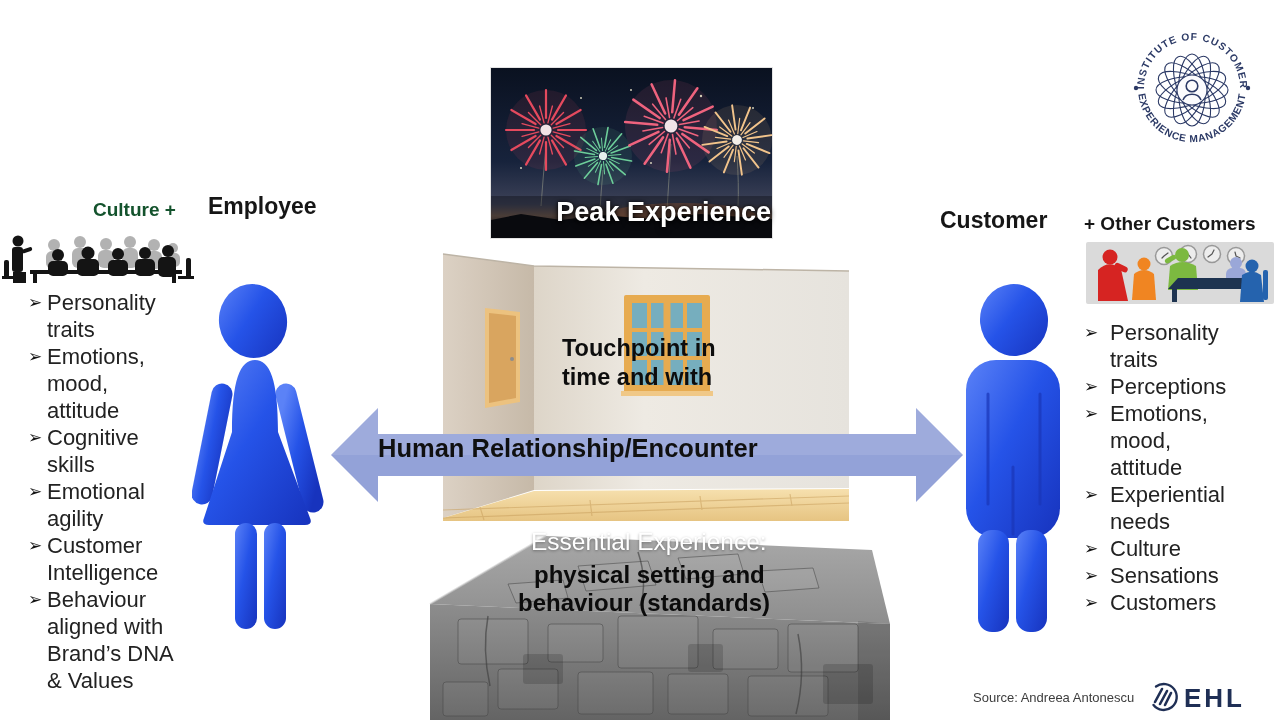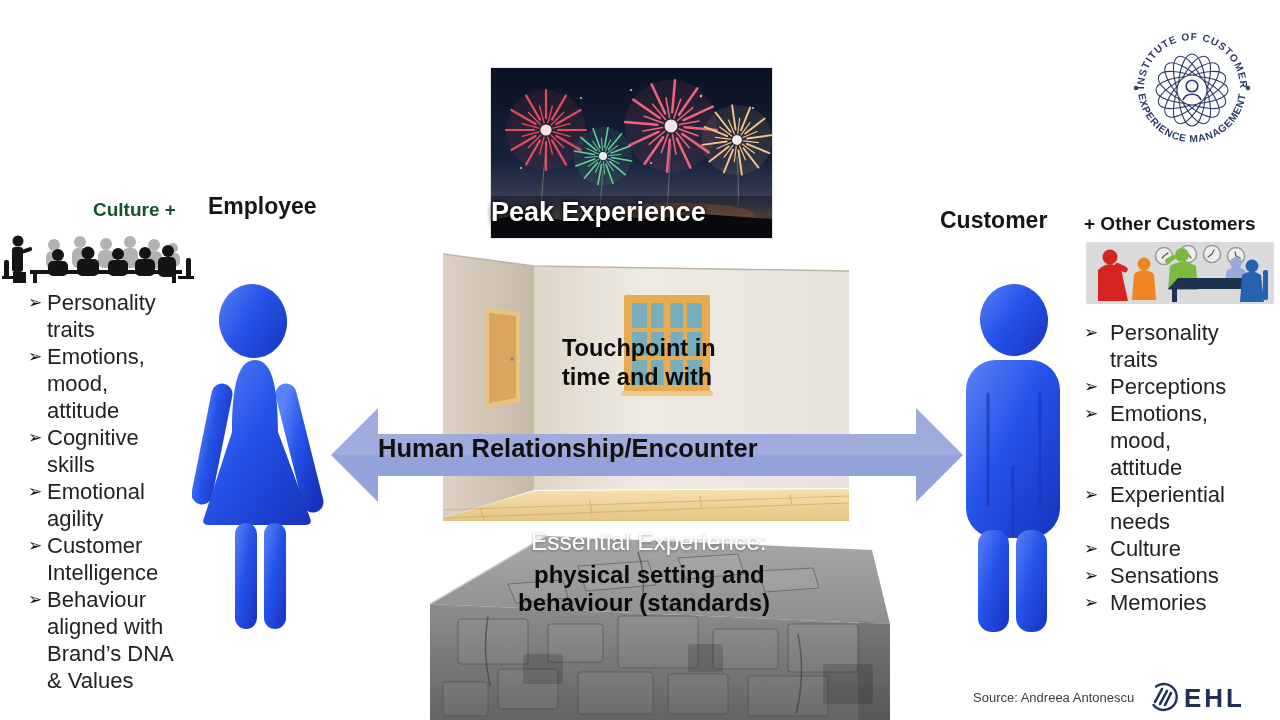--- a/index.html
+++ b/index.html
@@ -15,21 +15,21 @@
   ul.side-list{list-style:none;margin:0;padding:0;font-size:22px;line-height:27px;color:#222;}
   ul.side-list li{display:flex;align-items:flex-start;margin:0;}
   ul.side-list .marker{flex:0 0 auto;font-size:17px;line-height:27px;color:#111;}
   ul.side-list .li-text{white-space:pre-line;}
   .left-list{left:28px;top:289px;width:185px;}
   .left-list .marker{width:19px;}
   .right-list{left:1084px;top:319px;width:190px;}
   .right-list .marker{width:26px;}
 
   .fireworks-wrap{left:490px;top:67px;width:281px;height:170px;border:1px solid #e4e4e4;}
-  .peak-label{left:491px;top:197px;width:280px;text-align:left;font-size:27px;font-weight:bold;
+  .peak-label{left:491px;top:197px;width:280px;text-align:right;font-size:27px;font-weight:bold;
               color:#ffffff;text-shadow:0 2px 6px rgba(0,0,0,.95),0 0 3px rgba(0,0,0,.8);}
 
   .touchpoint-text{left:562px;top:314px;font-size:23.5px;font-weight:bold;line-height:29px;color:#0d0d0d;margin-top:20px;}
 
   .arrow-wrap{left:323px;top:402px;width:648px;height:106px;}
   .arrow-label{left:378px;top:434px;width:530px;text-align:left;font-size:25.5px;font-weight:bold;color:#101010;}
 
   .stone-wrap{left:428px;top:524px;width:462px;height:196px;}
   .essential-title{left:531px;top:528px;font-size:24.5px;font-weight:normal;color:#ffffff;
                    text-shadow:0 1px 3px rgba(0,0,0,.35);}
@@ -287,21 +287,21 @@
       <li>
         <span class="marker">➢</span>
         <span class="li-text">Culture</span>
       </li>
       <li>
         <span class="marker">➢</span>
         <span class="li-text">Sensations</span>
       </li>
       <li>
         <span class="marker">➢</span>
-        <span class="li-text">Memories</span>
+        <span class="li-text">Customers</span>
       </li>
     </ul>
 
   <div class="abs fireworks-wrap">
     <svg width="281" height="170" viewBox="0 0 281 170">
       <rect x="0" y="0" width="281" height="170" fill="url(#skyGrad)"></rect>
       <ellipse cx="190" cy="148" rx="75" ry="13" fill="#c8764a" opacity="0.45"></ellipse>
       <path d="M0,152 L30,146 L70,152 L110,147 L160,151 L210,146 L281,151 L281,170 L0,170 Z" fill="#0c0d12"></path>
       <g stroke="#d9d9ae" opacity="0.35" stroke-width="1" fill="none">
         <path d="M55,78 q-3,32 -5,60"></path>

